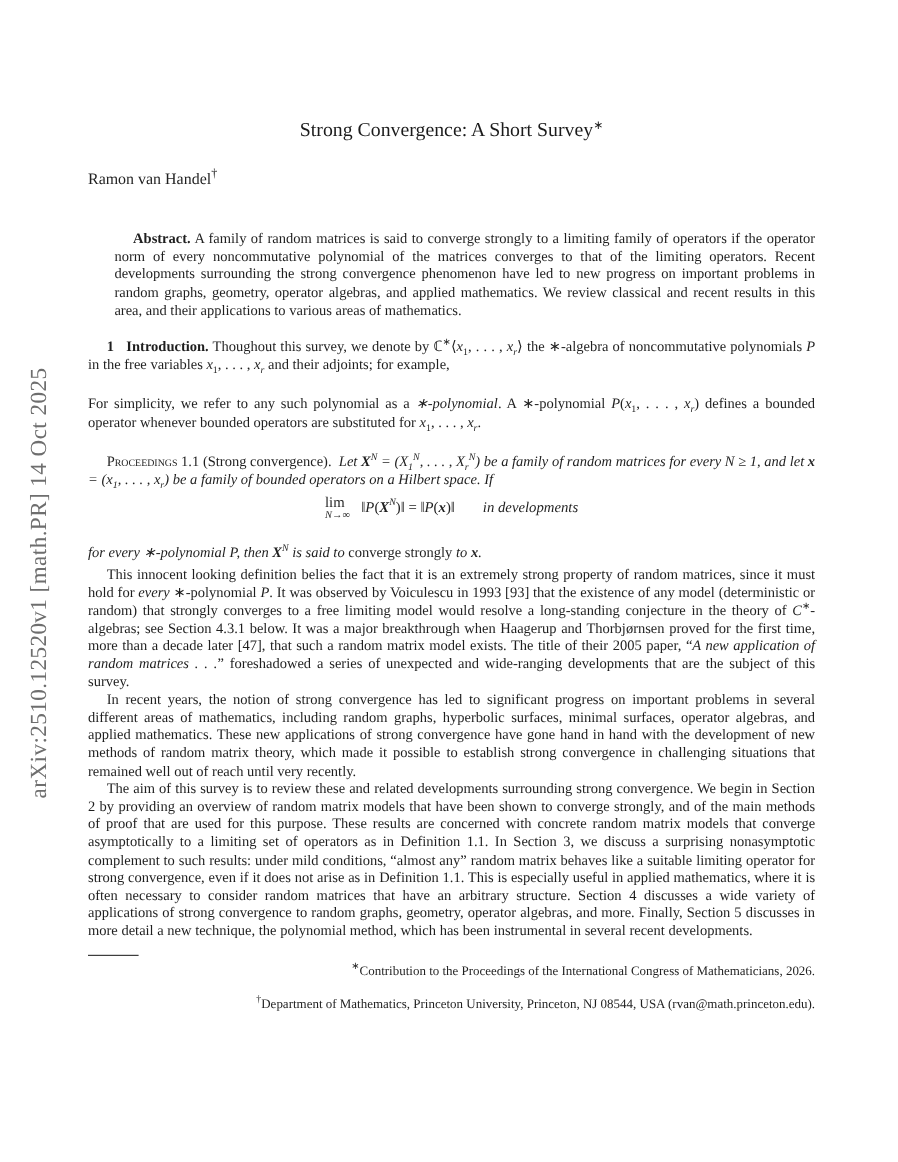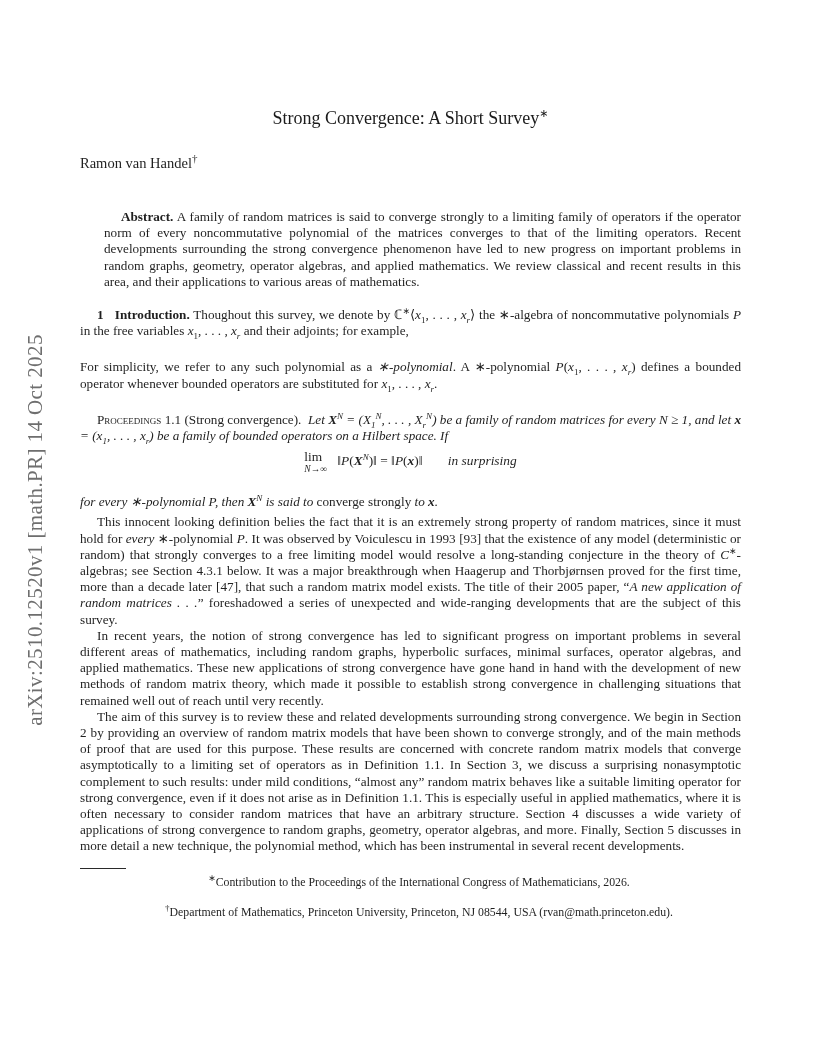--- a/index.html
+++ b/index.html
@@ -41,21 +41,21 @@
   .sc { font-variant:small-caps; }
   i b, b i { font-style:italic; }
   sup { font-size:9px; line-height:0; }
   sub { font-size:9px; line-height:0; }
   .footnote-rule {
     margin-top:13px; width:46px; height:0;
     border-top:1.3px solid #2a2a2a;
   }
   .footnote {
     margin-top:5px; font-size:11.8px; line-height:16px; text-indent:17px;
-    text-align:center; color:#1f1f1f;
+    text-align:right; color:#1f1f1f;
   }
   .footnote + .footnote { margin-top:14px; }
 </style>
 </head>
 <body>
 
 <div class="page">
 
   <div class="arxiv-strip">arXiv:2510.12520v1  [math.PR]  14 Oct 2025</div>
 
@@ -73,21 +73,21 @@
     <p class="para noindent mt-sm">For simplicity, we refer to any such polynomial as a <i>∗-polynomial</i>. A ∗-polynomial <i>P</i>(<i>x</i><sub>1</sub>, . . . , <i>x</i><sub><i>r</i></sub>) defines a bounded operator whenever bounded operators are substituted for <i>x</i><sub>1</sub>, . . . , <i>x</i><sub><i>r</i></sub>.</p>
 
     <p class="para mt-sm"><span class="sc">Proceedings</span> 1.1 (Strong convergence).&nbsp; <i>Let <b>X</b><sup>N</sup> = (X<sub>1</sub><sup>N</sup>, . . . , X<sub>r</sub><sup>N</sup>) be a family of random matrices for every N ≥ 1, and let <b>x</b> = (x<sub>1</sub>, . . . , x<sub>r</sub>) be a family of bounded operators on a Hilbert space. If</i></p>
 
     <div class="formula formula-lim">
       <span class="lim-stack">
         <span class="lim-top">lim</span>
         <span class="lim-sub"><i>N</i>→∞</span>
       </span>
       <span>‖<i>P</i>(<b><i>X</i></b><sup><i>N</i></sup>)‖ = ‖<i>P</i>(<b><i>x</i></b>)‖</span>
-      <span class="formula-note"><i>in surprising</i></span>
+      <span class="formula-note"><i>in developments</i></span>
     </div>
 
     <p class="para noindent mt-sm"><i>for every ∗-polynomial P, then <b>X</b><sup>N</sup> is said to</i> converge strongly <i>to <b>x</b>.</i></p>
 
     <p class="para mt-xs">This innocent looking definition belies the fact that it is an extremely strong property of random matrices, since it must hold for <i>every</i> ∗-polynomial <i>P</i>. It was observed by Voiculescu in 1993 [93] that the existence of any model (deterministic or random) that strongly converges to a free limiting model would resolve a long-standing conjecture in the theory of <i>C</i><sup>∗</sup>-algebras; see Section 4.3.1 below. It was a major breakthrough when Haagerup and Thorbjørnsen proved for the first time, more than a decade later [47], that such a random matrix model exists. The title of their 2005 paper, “<i>A new application of random matrices . . .</i>” foreshadowed a series of unexpected and wide-ranging developments that are the subject of this survey.</p>
 
     <p class="para">In recent years, the notion of strong convergence has led to significant progress on important problems in several different areas of mathematics, including random graphs, hyperbolic surfaces, minimal surfaces, operator algebras, and applied mathematics. These new applications of strong convergence have gone hand in hand with the development of new methods of random matrix theory, which made it possible to establish strong convergence in challenging situations that remained well out of reach until very recently.</p>
 
     <p class="para">The aim of this survey is to review these and related developments surrounding strong convergence. We begin in Section 2 by providing an overview of random matrix models that have been shown to converge strongly, and of the main methods of proof that are used for this purpose. These results are concerned with concrete random matrix models that converge asymptotically to a limiting set of operators as in Definition 1.1. In Section 3, we discuss a surprising nonasymptotic complement to such results: under mild conditions, “almost any” random matrix behaves like a suitable limiting operator for strong convergence, even if it does not arise as in Definition 1.1. This is especially useful in applied mathematics, where it is often necessary to consider random matrices that have an arbitrary structure. Section 4 discusses a wide variety of applications of strong convergence to random graphs, geometry, operator algebras, and more. Finally, Section 5 discusses in more detail a new technique, the polynomial method, which has been instrumental in several recent developments.</p>
 

